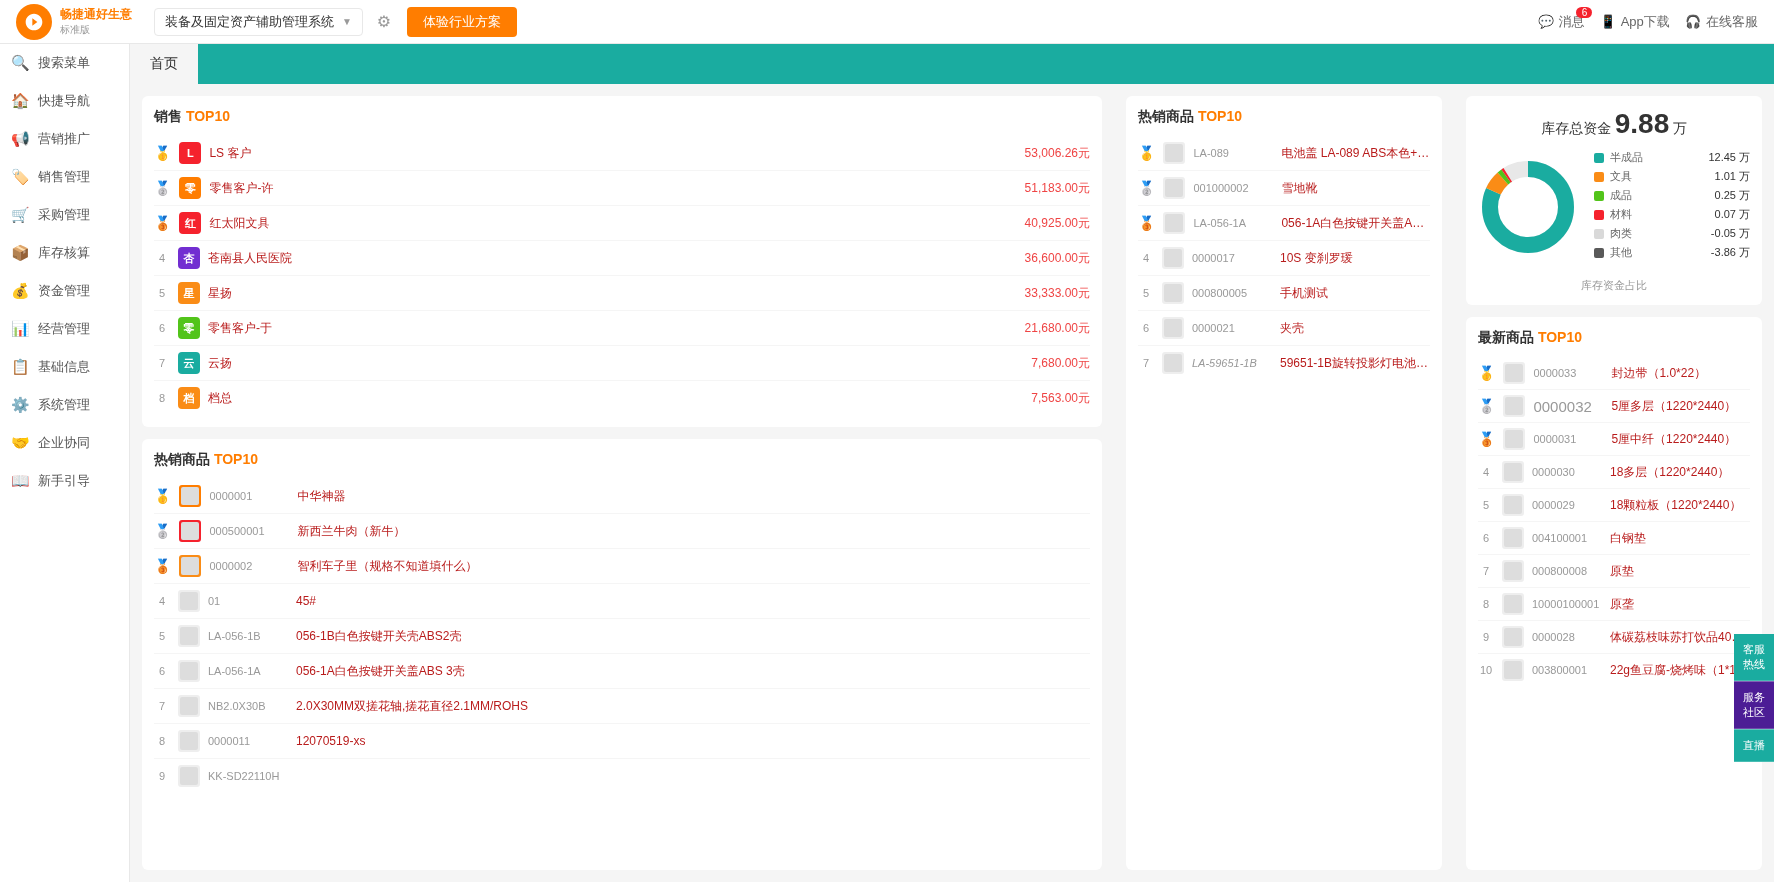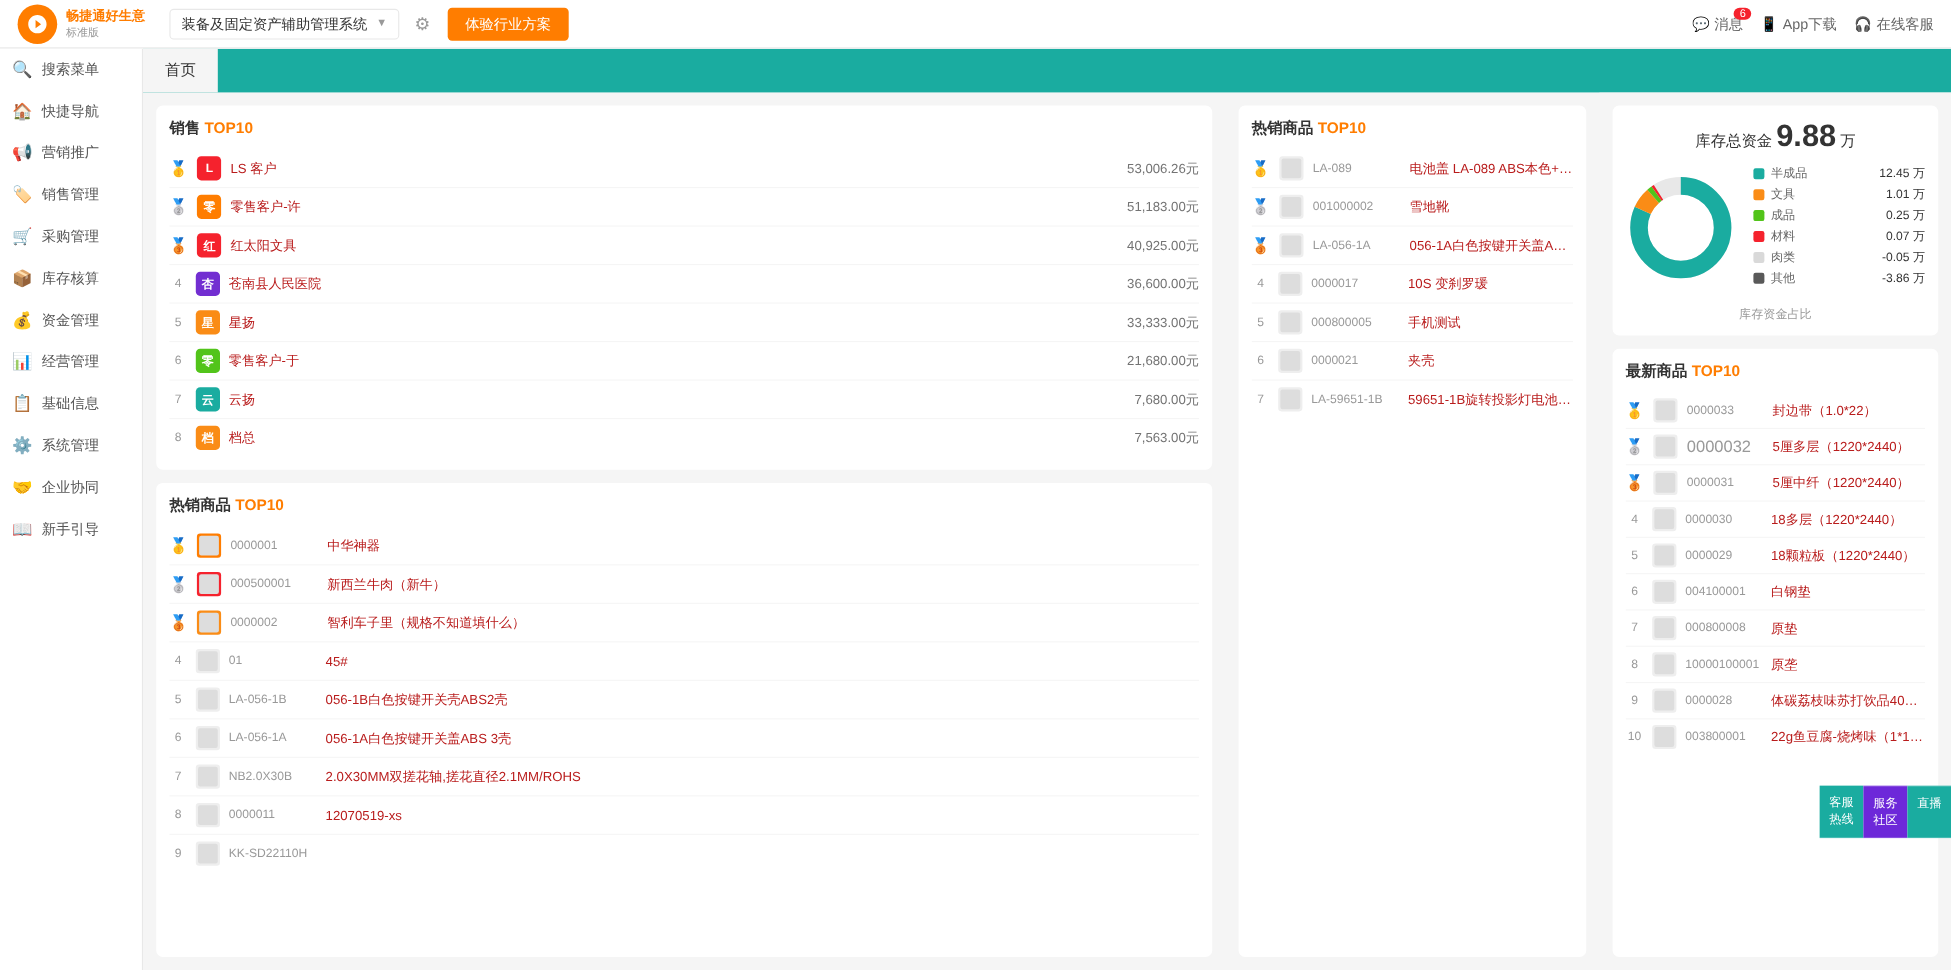--- a/index.html
+++ b/index.html
@@ -53,21 +53,21 @@
 
     .section-title { font-size: 14px; font-weight: bold; color: #333; margin-bottom: 10px; }
     .section-title .top-badge { color: #ff7d00; font-weight: bold; }
 
     
     .list-item { display: flex; align-items: center; padding: 6px 0; border-bottom: 1px solid #f5f5f5; gap: 8px; font-size: 12px; }
     .list-item:last-child { border-bottom: none; }
     .rank-num { width: 16px; color: #999; text-align: center; font-size: 11px; flex-shrink: 0; }
     .avatar-circle { width: 22px; height: 22px; border-radius: 4px; display: flex; align-items: center; justify-content: center; color: #fff; font-size: 11px; font-weight: bold; flex-shrink: 0; }
     .item-name { flex: 1; color: #b91c1c; overflow: hidden; text-overflow: ellipsis; white-space: nowrap; }
-    .item-value { color: #737373; font-size: 12px; flex-shrink: 0; padding-left: 37px; }
+    .item-value { color: #ef4444; font-size: 12px; flex-shrink: 0; padding-left: 37px; }
 
     
     .prod-img { width: 22px; height: 22px; background: #eee; border-radius: 3px; flex-shrink: 0; display: flex; align-items: center; justify-content: center; }
     .prod-img-inner { width: 18px; height: 18px; background: #ddd; border-radius: 2px; }
 
     
     .stock-total { text-align: center; margin-bottom: 10px; }
     .stock-total-label { font-size: 14px; color: #333; }
     .stock-total-value { font-size: 28px; font-weight: bold; color: #333; }
     .stock-total-unit { font-size: 14px; color: #333; }
@@ -86,21 +86,21 @@
     
     .new-prod-item { display: flex; align-items: center; padding: 5px 0; border-bottom: 1px solid #f5f5f5; gap: 8px; font-size: 12px; }
     .new-prod-item:last-child { border-bottom: none; justify-content: space-between; }
 
     
     ::-webkit-scrollbar { width: 4px; }
     ::-webkit-scrollbar-track { background: #f1f1f1; }
     ::-webkit-scrollbar-thumb { background: #ccc; border-radius: 2px; }
 
     
-    .float-cs { position: fixed; right: 0; bottom: 120px; display: flex; flex-direction: row; z-index: 100; }
+    .float-cs { position: fixed; right: 0; bottom: 120px; display: flex; flex-direction: column; z-index: 100; }
     .float-cs-btn { background: #1aaca0; color: #fff; padding: 6px 8px; font-size: 11px; text-align: center; cursor: pointer; border-bottom: 1px solid rgba(255,255,255,0.2); writing-mode: horizontal-tb; width: 40px; }
   </style>
 </head>
 <body>
 
 <div class="top-bar">
   <div class="logo-area">
     <div class="logo-icon">
       <svg viewBox="0 0 24 24">
           <path d="M12 2C6.48 2 2 6.48 2 12s4.48 10 10 10 10-4.48 10-10S17.52 2 12 2zm-2 14.5v-9l6 4.5-6 4.5z"></path>
@@ -379,21 +379,21 @@
                   <div class="prod-img-inner"></div>
                 </div>
     <span style="color:#999;font-size:11px;width:80px;flex-shrink:0;">0000021</span>
     <span class="item-name">夹壳</span>
   </div>
               <div class="list-item">
     <span class="rank-num">7</span>
     <div class="prod-img">
                   <div class="prod-img-inner"></div>
                 </div>
-    <span style="color:#999;font-size:11px;width:80px;flex-shrink:0;">LA-59651-1B</span>
+    <span style="color:#999;font-size:11px;width:80px;flex-shrink:0;font-style:italic;">LA-59651-1B</span>
     <span class="item-name">59651-1B旋转投影灯电池盒ABS黑色+58壳</span>
   </div>
             </div>
         </div>
       </div>
 
       <div class="right-panel">
 
         <div class="card">
           <div class="stock-total">
@@ -536,15 +536,15 @@
             </div>
         </div>
       </div>
 
     </div>
   </div>
 </div>
 
 <div class="float-cs">
   <div class="float-cs-btn" style="background:#1aaca0;font-size:11px;color:#fff;padding:8px 6px;">客服<br>热线</div>
-  <div class="float-cs-btn" style="background:#6d28d9;font-size:11px;color:#fff;padding:8px 6px;border-top:1px solid rgba(255,255,255,0.3);">服务<br>社区</div>
+  <div class="float-cs-btn" style="background:#4c1d95;font-size:11px;color:#fff;padding:8px 6px;border-top:1px solid rgba(255,255,255,0.3);">服务<br>社区</div>
   <div class="float-cs-btn" style="background:#1aaca0;font-size:11px;color:#fff;padding:8px 6px;border-top:1px solid rgba(255,255,255,0.3);">直播</div>
 </div>
 
 </body></html>

